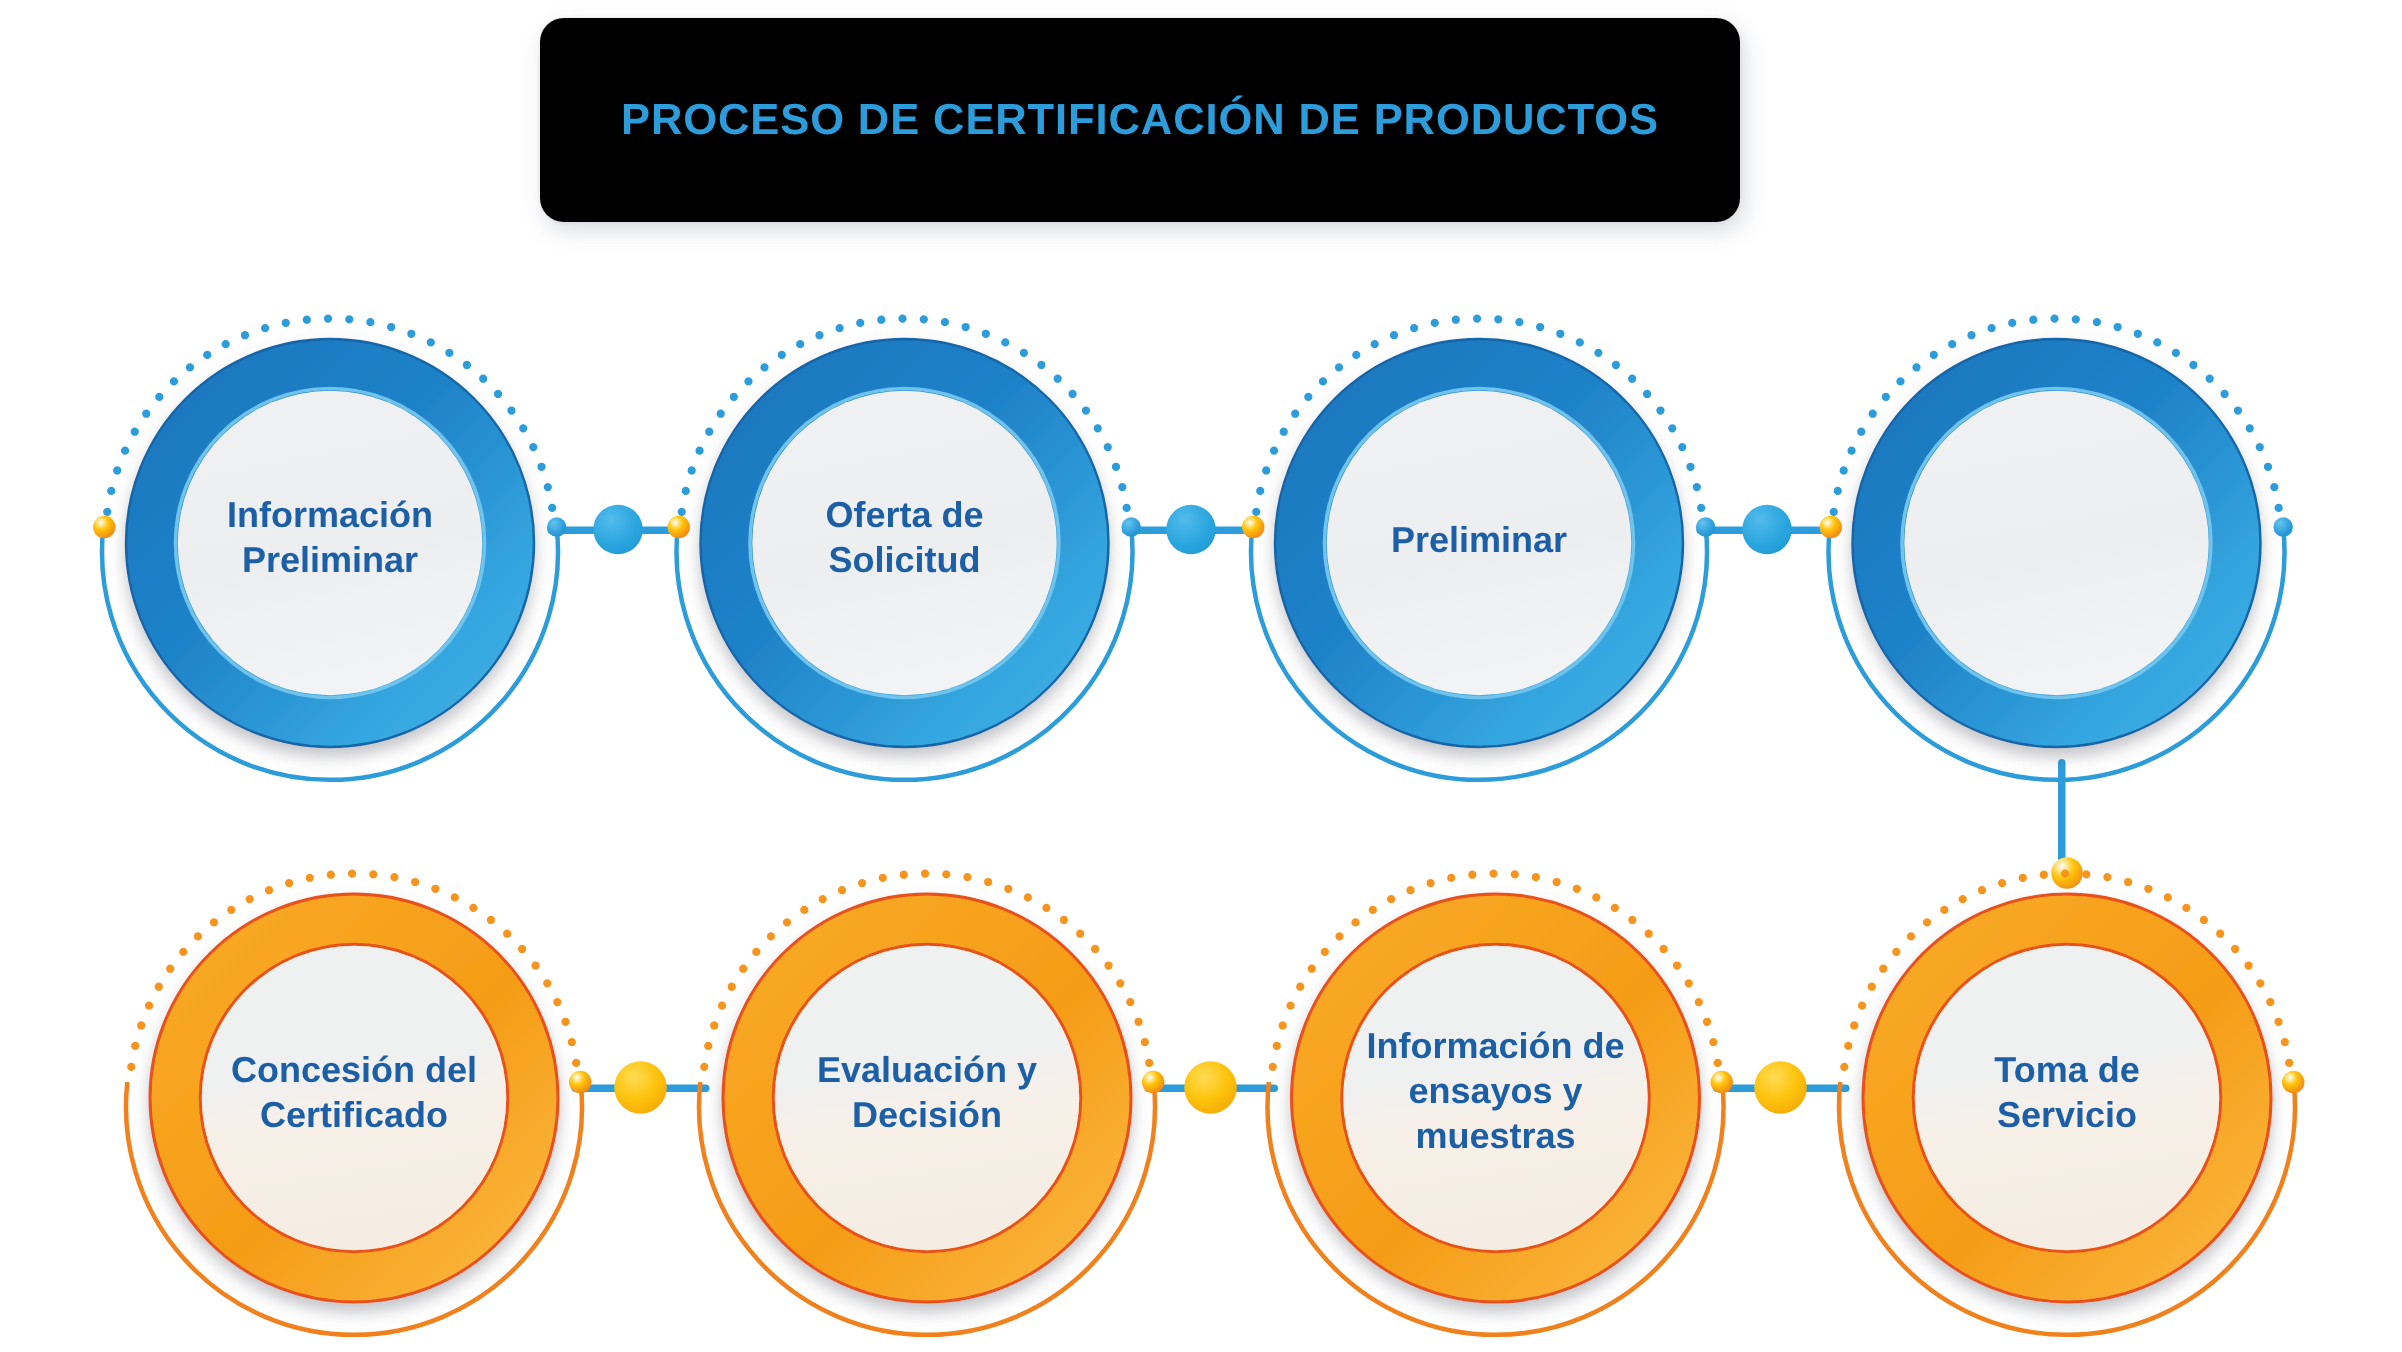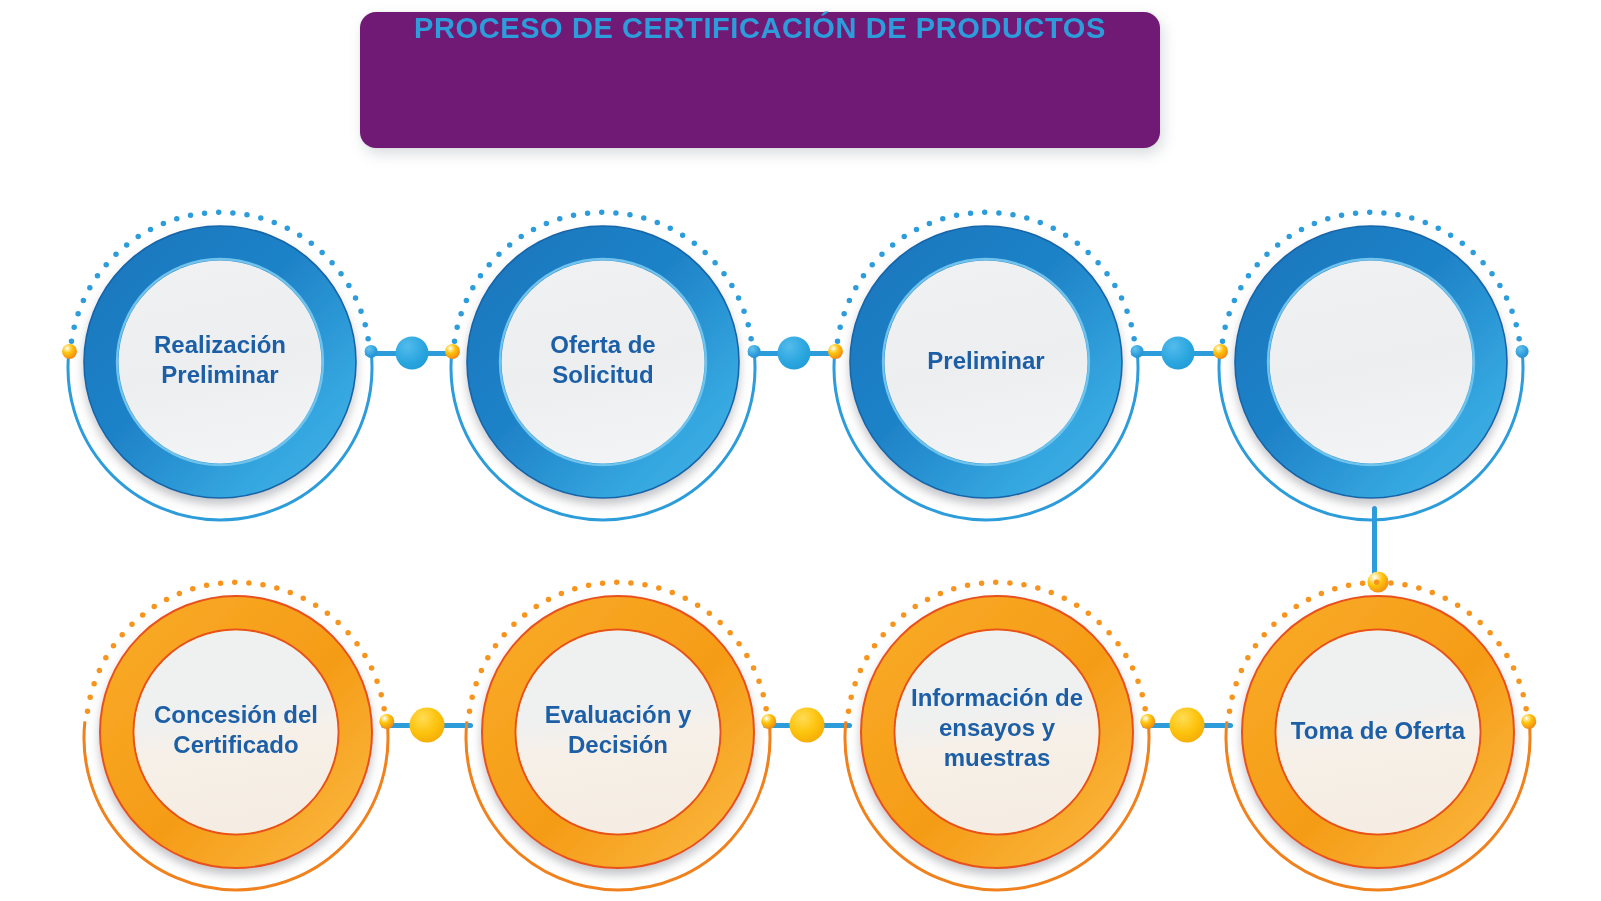--- a/index.html
+++ b/index.html
@@ -5,23 +5,23 @@
   html,body{margin:0;padding:0;background:#ffffff;}
   body{
     width:1601px;height:901px;position:relative;overflow:hidden;
     font-family:"Liberation Sans", sans-serif;
   }
   .stage{position:absolute;inset:0;}
 
   
   .title-card{
     position:absolute;left:360px;top:12px;width:800px;height:136px;
-    background:#701a75;border-radius:16px;
+    background:#000000;border-radius:16px;
     box-shadow:3px 6px 14px rgba(130,140,150,.30), 0 0 2px rgba(160,170,180,.25);
-    display:flex;align-items:flex-start;justify-content:center;
+    display:flex;align-items:center;justify-content:center;
   }
   .title-card h1{
     margin:0;font-size:29px;font-weight:700;letter-spacing:.6px;
     color:#2D9CDB;white-space:nowrap;
   }
 
   
   .node{position:absolute;width:320px;height:320px;}
   .node .art{position:absolute;inset:0;width:320px;height:320px;}
   .node-label{
@@ -135,21 +135,21 @@
   <div class="h-line" style="left:763px;top:722.5px;width:89px;"></div>
   <div class="h-line" style="left:1142px;top:722.5px;width:91px;"></div>
   <div class="dot dot-big-yellow" style="left:427px;top:725px;"></div>
   <div class="dot dot-big-yellow" style="left:807px;top:725px;"></div>
   <div class="dot dot-big-yellow" style="left:1187px;top:725px;"></div>
 
   <div class="node" style="left:60px;top:202px;">
     <svg class="art" viewBox="0 0 320 320">
         <use href="#node-blue"></use>
       </svg>
-    <div class="node-label">Realización Preliminar</div>
+    <div class="node-label">Información Preliminar</div>
   </div>
   <div class="node" style="left:443px;top:202px;">
     <svg class="art" viewBox="0 0 320 320">
         <use href="#node-blue"></use>
       </svg>
     <div class="node-label">Oferta de Solicitud</div>
   </div>
   <div class="node" style="left:826px;top:202px;">
     <svg class="art" viewBox="0 0 320 320">
         <use href="#node-blue"></use>
@@ -177,16 +177,16 @@
   <div class="node" style="left:837px;top:572px;">
     <svg class="art" viewBox="0 0 320 320">
         <use href="#node-orange"></use>
       </svg>
     <div class="node-label">Información de ensayos y muestras</div>
   </div>
   <div class="node" style="left:1218px;top:572px;">
     <svg class="art" viewBox="0 0 320 320">
         <use href="#node-orange"></use>
       </svg>
-    <div class="node-label">Toma de Oferta</div>
+    <div class="node-label">Toma de Servicio</div>
   </div>
 
 </div>
 
 </body></html>

